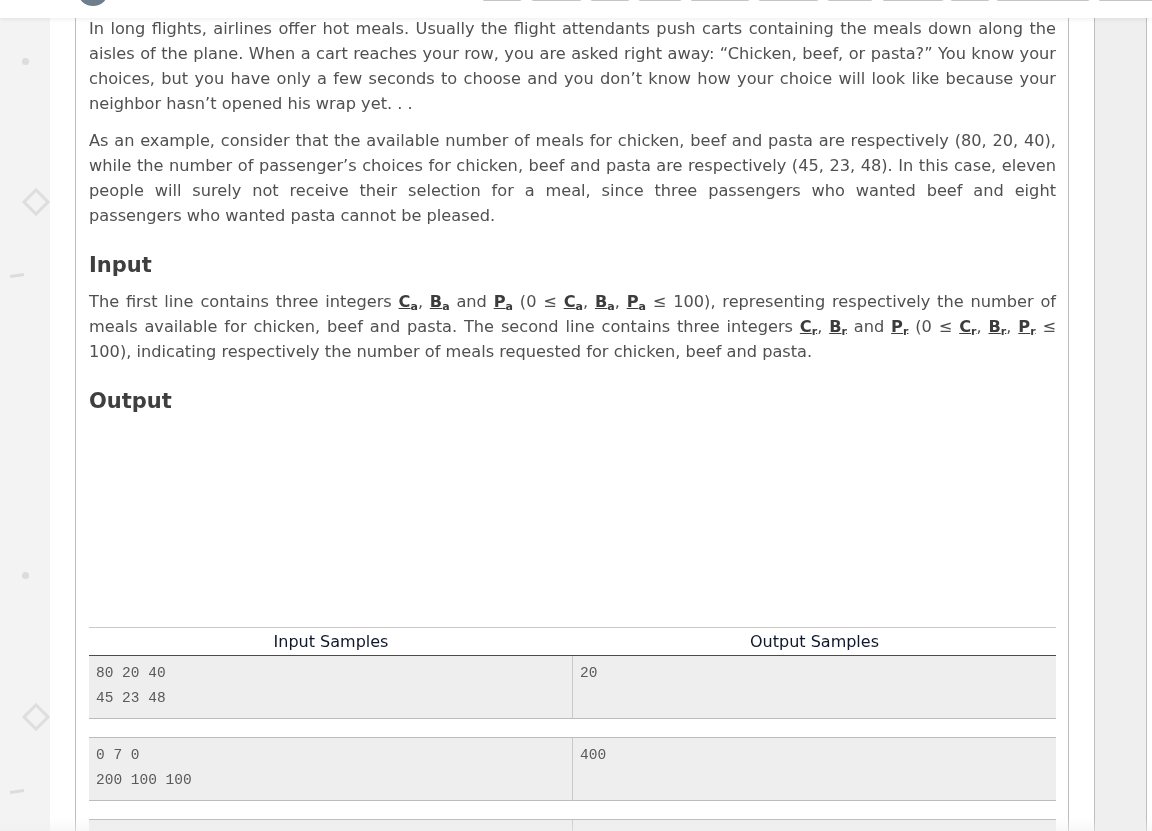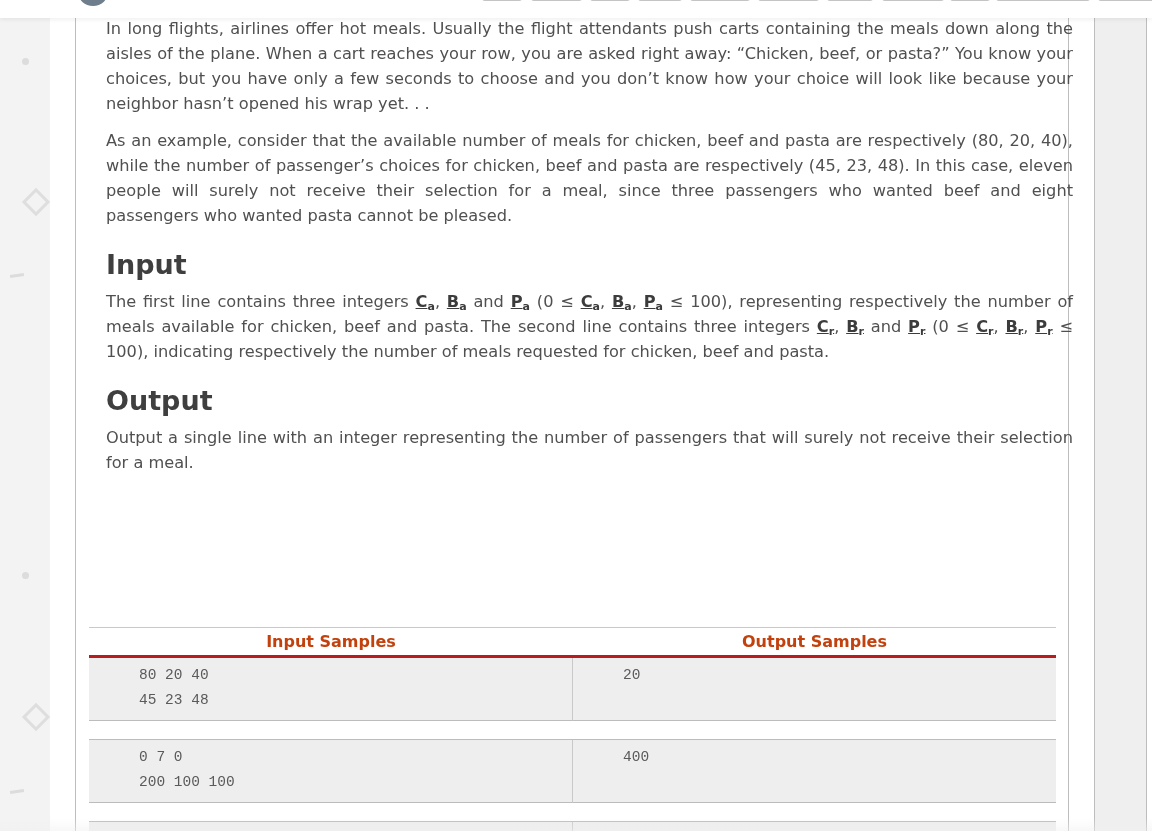--- a/index.html
+++ b/index.html
@@ -39,48 +39,48 @@
   .g-dash { position:absolute; left: 10px; width: 14px; height: 3px; background: #dcdcdc; transform: rotate(-8deg); }
 
   .panel-line { position: absolute; top: 18px; width: 1px; height: 813px; background: #bdbdbd; }
   .right-col {
     position: absolute; left: 1095px; top: 18px; width: 51px; height: 813px;
     background: #efefef;
   }
 
   .content {
     position: absolute; left: 89px; top: 16px; width: 967px;
-    font-size: 16.2px; line-height: 25px; color: #505050; margin-left: 17px;
+    font-size: 16.2px; line-height: 25px; color: #505050;
   }
   .content p { margin: 0 0 12px 0; text-align: justify; }
   .content h2 {
-    font-size: 27px; font-weight: bold; color: #3f3f3f; margin: 24px 0 11px 0; line-height: 26px;
+    font-size: 21px; font-weight: bold; color: #3f3f3f; margin: 24px 0 11px 0; line-height: 26px;
   }
   .var { font-weight: bold; color: #3c3c3c; text-decoration: underline; }
   .var sub { font-size: 11px; vertical-align: -3px; line-height: 0; }
 
   table.samples {
     position: absolute; left: 89px; top: 627px; width: 967px;
     border-collapse: separate; border-spacing: 0;
   }
   .samples th {
-    font-size: 16px; font-weight: bold; color: #c2410c; height: 27px;
-    border-top: 1px solid #c9c9c9; border-bottom: 3px solid #b91c1c;
+    font-size: 16px; font-weight: normal; color: #0f172a; height: 27px;
+    border-top: 1px solid #c9c9c9; border-bottom: 1px solid #b91c1c;
     background: #ffffff; padding: 0;
   }
   .samples td.cell {
     background: #eeeeee; vertical-align: top;
     font-family: "Liberation Mono", "DejaVu Sans Mono", monospace;
     font-size: 14.5px; line-height: 25px; color: #5a5a5a;
     padding: 5px 7px; height: 52px;
     border-bottom: 1px solid #bcbcbc;
   }
   .samples td.in { border-right: 1px solid #c9c9c9; width: 469px; }
   .samples tr.gap td { height: 18px; padding: 0; border-bottom: 1px solid #bcbcbc; background: #fff; }
-  .sample-line { display: block; white-space: pre; margin-left: 43px; }
+  .sample-line { display: block; white-space: pre; }
   .bottom-fade {
     position: absolute; left: 0; top: 818px; width: 1152px; height: 13px;
     background: linear-gradient(to bottom, rgba(255,255,255,0), rgba(240,240,240,0.5));
   }
 </style>
 </head>
 <body>
 
 <div class="topbar">
   <div class="avatar"></div>
@@ -114,21 +114,20 @@
 <div class="panel-line" style="left:1146px"></div>
 
 <div class="content">
   <p>In long flights, airlines offer hot meals. Usually the flight attendants push carts containing the meals down along the aisles of the plane. When a cart reaches your row, you are asked right away: “Chicken, beef, or pasta?” You know your choices, but you have only a few seconds to choose and you don’t know how your choice will look like because your neighbor hasn’t opened his wrap yet. . .</p>
   <p>As an example, consider that the available number of meals for chicken, beef and pasta are respectively (80, 20, 40), while the number of passenger’s choices for chicken, beef and pasta are respectively (45, 23, 48). In this case, eleven people will surely not receive their selection for a meal, since three passengers who wanted beef and eight passengers who wanted pasta cannot be pleased.</p>
 
   <h2>Input</h2>
   <p><span>The first line contains three integers </span><span class="var"><span>C</span><sub>a</sub></span><span>, </span><span class="var"><span>B</span><sub>a</sub></span><span> and </span><span class="var"><span>P</span><sub>a</sub></span><span> (0 ≤ </span><span class="var"><span>C</span><sub>a</sub></span><span>, </span><span class="var"><span>B</span><sub>a</sub></span><span>, </span><span class="var"><span>P</span><sub>a</sub></span><span> ≤ 100), representing respectively the number of meals available for chicken, beef and pasta. The second line contains three integers </span><span class="var"><span>C</span><sub>r</sub></span><span>, </span><span class="var"><span>B</span><sub>r</sub></span><span> and </span><span class="var"><span>P</span><sub>r</sub></span><span> (0 ≤ </span><span class="var"><span>C</span><sub>r</sub></span><span>, </span><span class="var"><span>B</span><sub>r</sub></span><span>, </span><span class="var"><span>P</span><sub>r</sub></span><span> ≤ 100), indicating respectively the number of meals requested for chicken, beef and pasta.</span></p>
 
   <h2>Output</h2>
-  <p>Output a single line with an integer representing the number of passengers that will surely not receive their selection for a meal.</p>
 </div>
 
 <table class="samples">
   <thead>
     <tr>
       <th>Input Samples</th>
       <th>Output Samples</th>
     </tr>
   </thead>
   <tbody>

